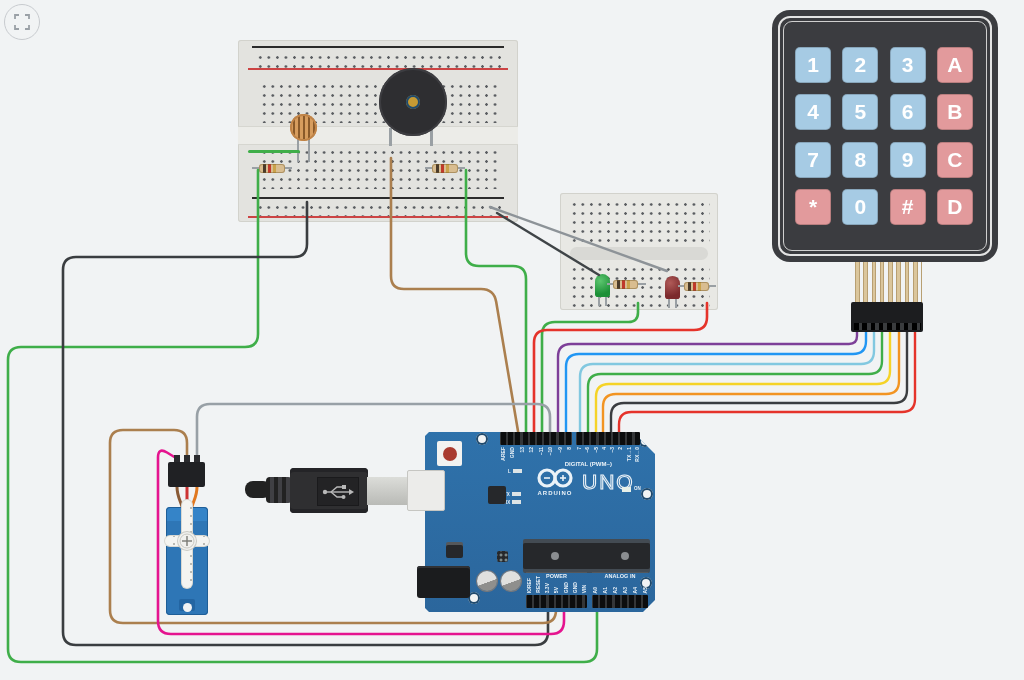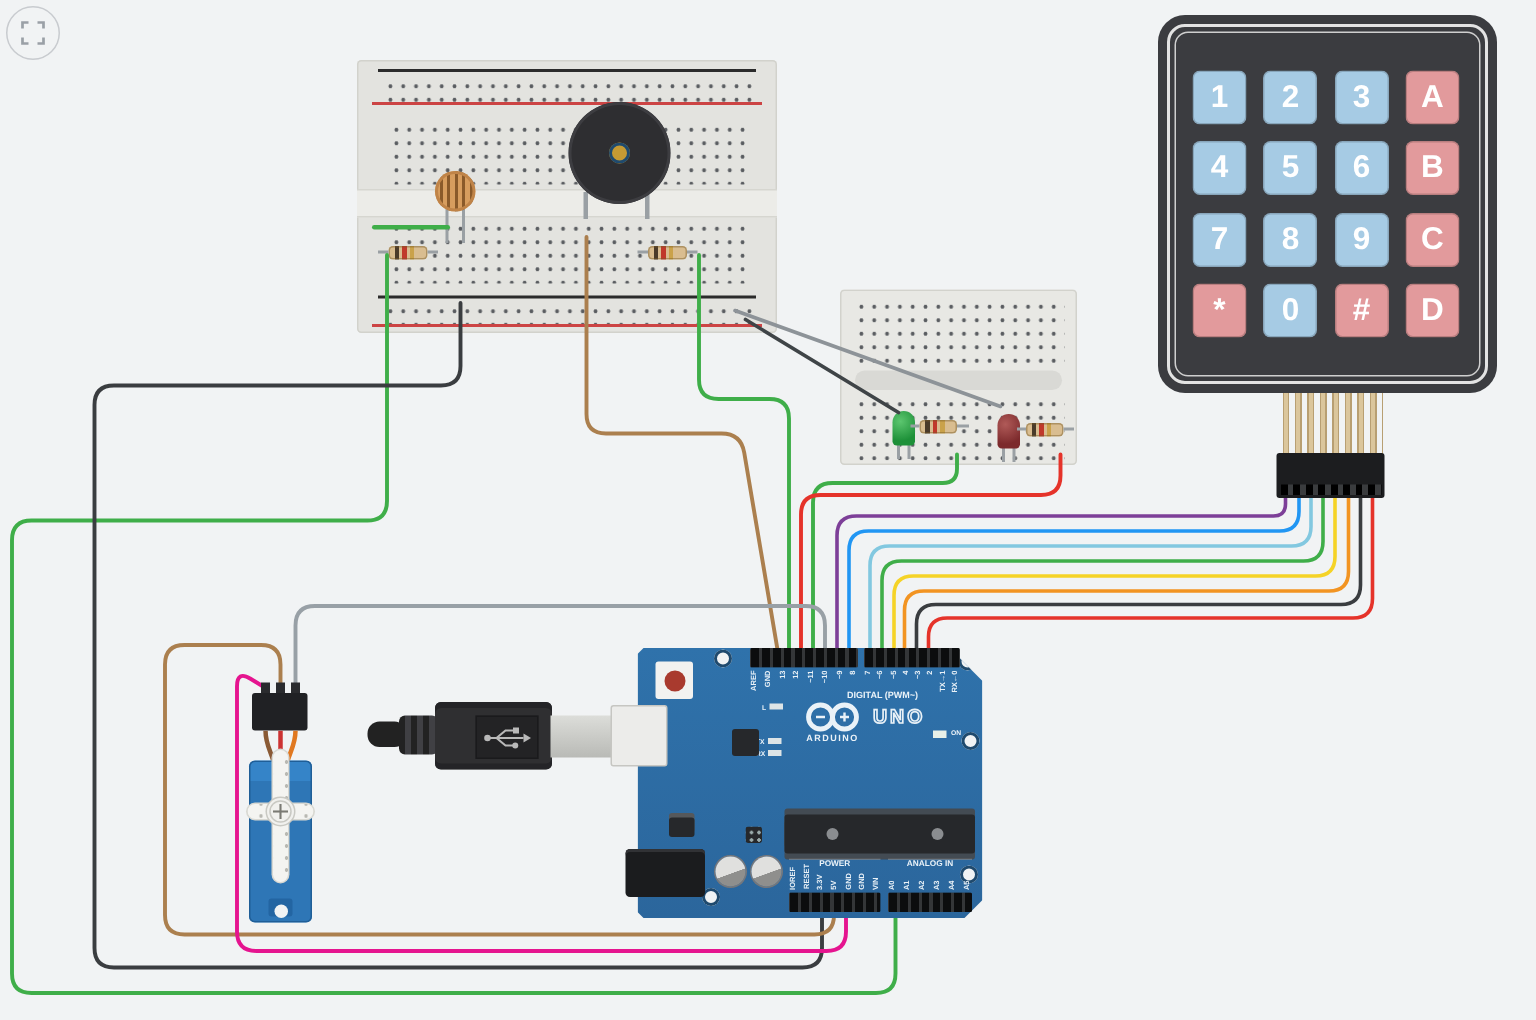--- a/index.html
+++ b/index.html
@@ -33,21 +33,21 @@
     background-image:repeating-linear-gradient(90deg,#0c0d0e 1px 6px,#343638 6px 8.2px);}
   .vlabel{writing-mode:vertical-rl;transform:rotate(180deg);font-size:5px;line-height:1;
     color:#eaf2f8;font-weight:bold;white-space:nowrap;}
   .lblstrip{display:flex;justify-content:space-between;align-items:flex-start;}
   .tinytxt{font-size:4.5px;color:#eaf2f8;font-weight:bold;line-height:1;}
   .smdled{display:inline-block;width:9px;height:4px;background:#dde4e6;margin-left:2px;}
   .hole{position:absolute;width:12px;height:12px;border-radius:50%;background:#f1f3f4;box-shadow:0 0 0 2px #1f4a6e inset;}
   .cap{position:absolute;width:20px;height:20px;border-radius:50%;
     background:linear-gradient(160deg,#e0e0de 55%,#8f8f8d 56%);box-shadow:0 0 0 1px #77777a;}
   .chip{position:absolute;background:#26282b;border-radius:2px;}
-  .uno-outline{font-size:13px;font-weight:bold;letter-spacing:2px;color:transparent;
+  .uno-outline{font-size:21px;font-weight:normal;letter-spacing:2px;color:transparent;
     -webkit-text-stroke:1.1px #e9f1f7;}
 
   
   .kp{background:#3b3c40;border-radius:18px;}
   .kp-frame{position:absolute;border:2px solid #e3e3e3;border-radius:12px;}
   .kp-frame2{position:absolute;border:1px solid #cfcfcf;border-radius:9px;}
   .kp-keys{position:absolute;display:grid;grid-template-columns:repeat(4,36px);grid-auto-rows:36px;gap:11.3px;}
   .kp-key{display:flex;align-items:center;justify-content:center;border-radius:5px;
     color:#fff;font-size:21px;font-weight:bold;border:1px solid rgba(0,0,0,.18);}
   .kp-key.blue{background:#a6cbe4;}

